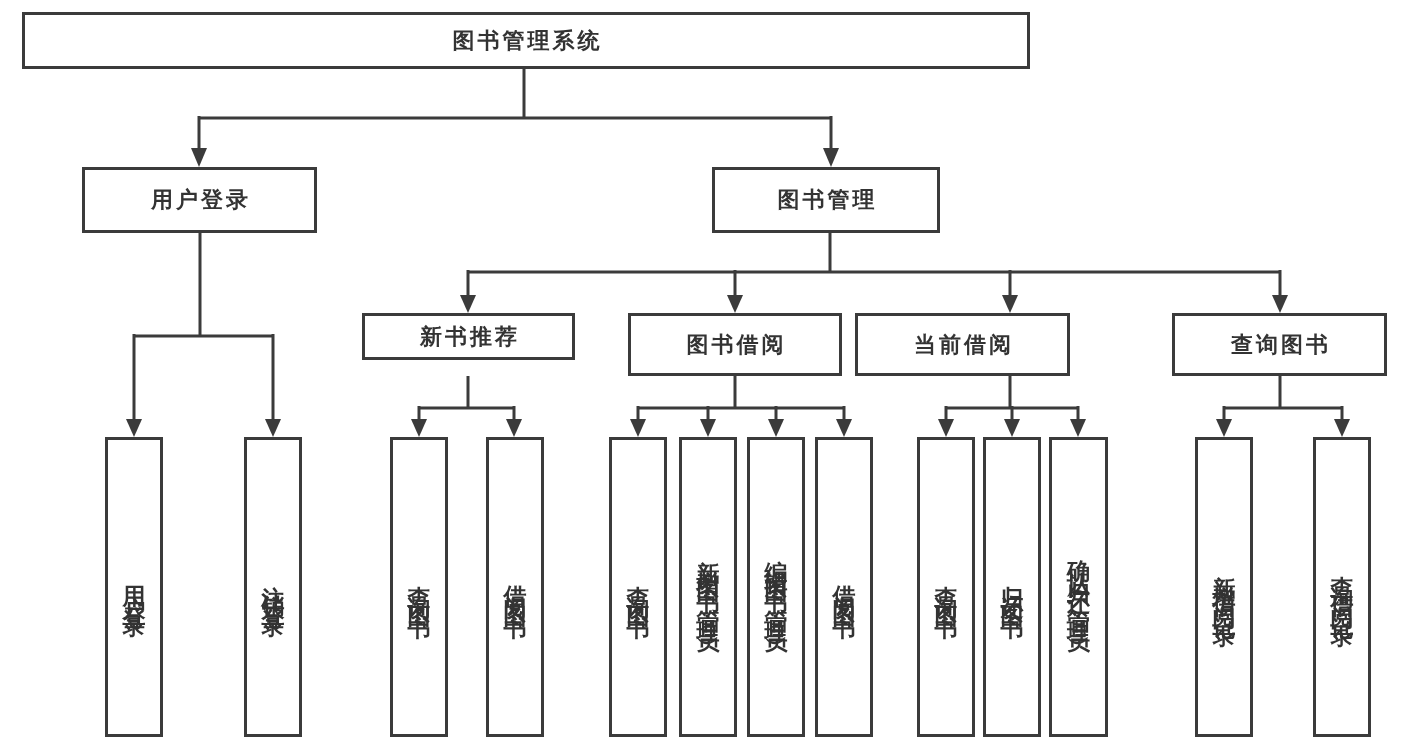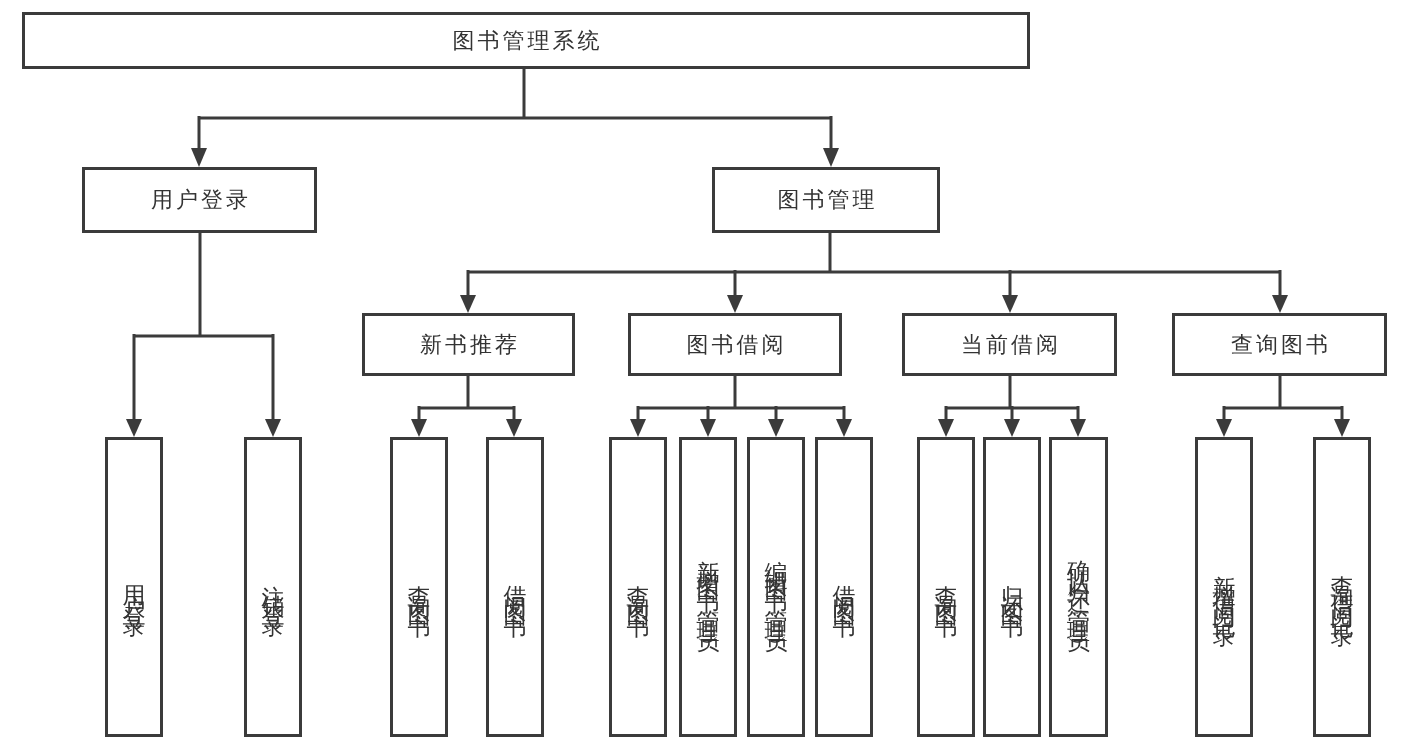--- a/index.html
+++ b/index.html
@@ -10,20 +10,21 @@
   }
   * { margin: 0; padding: 0; box-sizing: border-box; }
   html, body { background: var(--bg); }
   .canvas {
     position: relative;
     width: 1405px;
     height: 747px;
     background: var(--bg);
     font-family: "Liberation Sans", "DejaVu Sans", sans-serif;
     overflow: hidden;
+    font-weight: bold;
   }
   .connectors {
     position: absolute;
     left: 0; top: 0;
     width: 1405px; height: 747px;
     z-index: 0;
   }
   .connectors line { stroke: var(--line); stroke-width: 3; }
   .connectors polygon { fill: var(--line); }
   .box {
@@ -132,27 +133,27 @@
     <span>图书管理系统</span>
   </div>
 
   <div class="box h" style="left:82px;top:167px;width:235px;height:66px">
     <span>用户登录</span>
   </div>
   <div class="box h" style="left:712px;top:167px;width:228px;height:66px">
     <span>图书管理</span>
   </div>
 
-  <div class="box h" style="left:362px;top:313px;width:213px;height:63px">
+  <div class="box h" style="left:362px;top:313px;width:213px;height:47px">
     <span>新书推荐</span>
   </div>
   <div class="box h" style="left:628px;top:313px;width:214px;height:63px">
     <span>图书借阅</span>
   </div>
-  <div class="box h" style="left:902px;top:313px;width:215px;height:63px">
+  <div class="box h" style="left:855px;top:313px;width:215px;height:63px">
     <span>当前借阅</span>
   </div>
   <div class="box h" style="left:1172px;top:313px;width:215px;height:63px">
     <span>查询图书</span>
   </div>
 
   <div class="box v" style="left:105px;top:437px;width:58px;height:300px">
     <span>用户登录</span>
   </div>
   <div class="box v" style="left:244px;top:437px;width:58px;height:300px">

